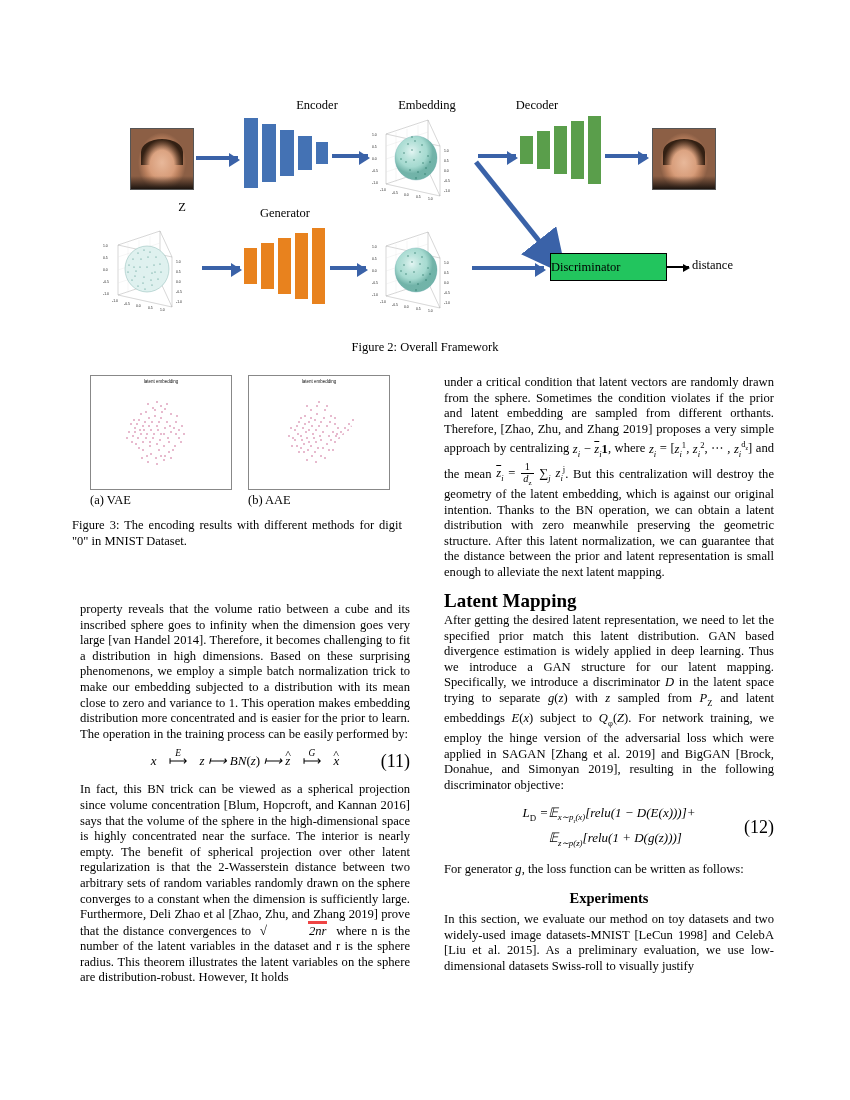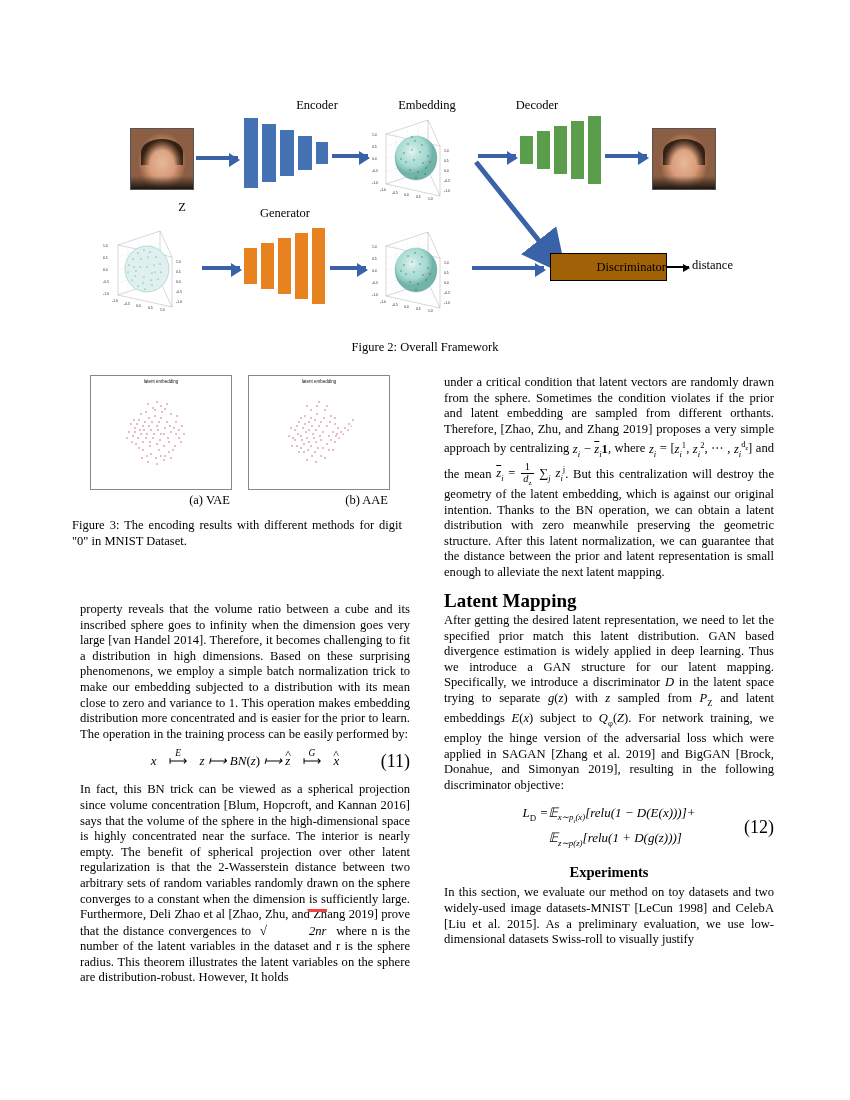--- a/index.html
+++ b/index.html
@@ -108,23 +108,23 @@
     border: 0;
     background: #fff;
   }
   .plot3d .cube {
     position:absolute; left:0; top:0; width:100%; height:100%;
   }
 
   .discriminator {
     position: absolute;
     border: 1.3px solid #000;
-    background: #a16207;
+    background: #22c55e;
     font-size: 12.5px;
-    text-align: right;
+    text-align: left;
     line-height: 26px;
     height: 26px;
   }
   .distance-lbl {
     position: absolute;
     font-size: 12.5px;
   }
 
   .fig2-caption {
     position: absolute;
@@ -152,21 +152,21 @@
     position:absolute;
     top: 3px; left:0; width:100%;
     text-align:center;
     font-size: 4.5px;
     font-family: "Liberation Sans", sans-serif;
     color:#111;
   }
   .sub-caption {
     position: absolute;
     font-size: 12.5px;
-    text-align: right;
+    text-align: left;
     width: 140px;
   }
   .fig3-caption {
     position: absolute;
     left: 72px; top: 518px;
     width: 330px;
     font-size: 12.5px;
     line-height: 15.5px;
     text-align: justify;
   }
@@ -225,21 +225,21 @@
     vertical-align: middle;
     text-align: center;
     font-size: 0.82em;
     line-height: 1.05;
     margin: 0 1px;
   }
   .frac .num { display:block; border-bottom: 1px solid #000; padding: 0 2px;}
   .frac .den { display:block; padding: 0 2px;}
   .sqrt {
     border-top: 3px solid #ef4444;
-    padding: 12px 1px 0 1px;
+    padding: 0 1px 0 1px;
     margin-left: 41px;
   }
   .ovl { text-decoration: overline; }
   .hat { position: relative; display:inline-block; }
   .hat::after {
     content: "^";
     position: absolute;
     left: 50%;
     top: -0.62em;
     transform: translateX(-50%) scaleX(1.1);
@@ -756,20 +756,23 @@
     <div class="eq-row" style="min-height:36px;">
       <div class="eq-body" style="text-align:center;">
         <div style="display:inline-block; text-align:left;">
           <div><span class="mi">L<sub>D</sub></span> =𝔼<sub class="sub-i">x∼p<sub>r</sub>(x)</sub>[<span class="mi">relu</span>(1 − <span class="mi">D</span>(<span class="mi">E</span>(<span class="mi">x</span>)))]+</div>
           <div style="margin-left:26px;">𝔼<sub class="sub-i">z∼p(z)</sub>[<span class="mi">relu</span>(1 + <span class="mi">D</span>(<span class="mi">g</span>(<span class="mi">z</span>)))]</div>
         </div>
       </div>
       <span class="eq-num">(12)</span>
     </div>
 
+    <p>
+      For generator <span class="mi">g</span>, the loss function can be written as follows:
+    </p>
 
 
     <h3 class="section center">Experiments</h3>
 
     <p>In this section, we evaluate our method on toy datasets and two widely-used image datasets-MNIST [LeCun 1998] and CelebA [Liu et al. 2015]. As a preliminary evaluation, we use low-dimensional datasets Swiss-roll to visually justify</p>
   </div>
 
 </div>
 
 </body></html>

